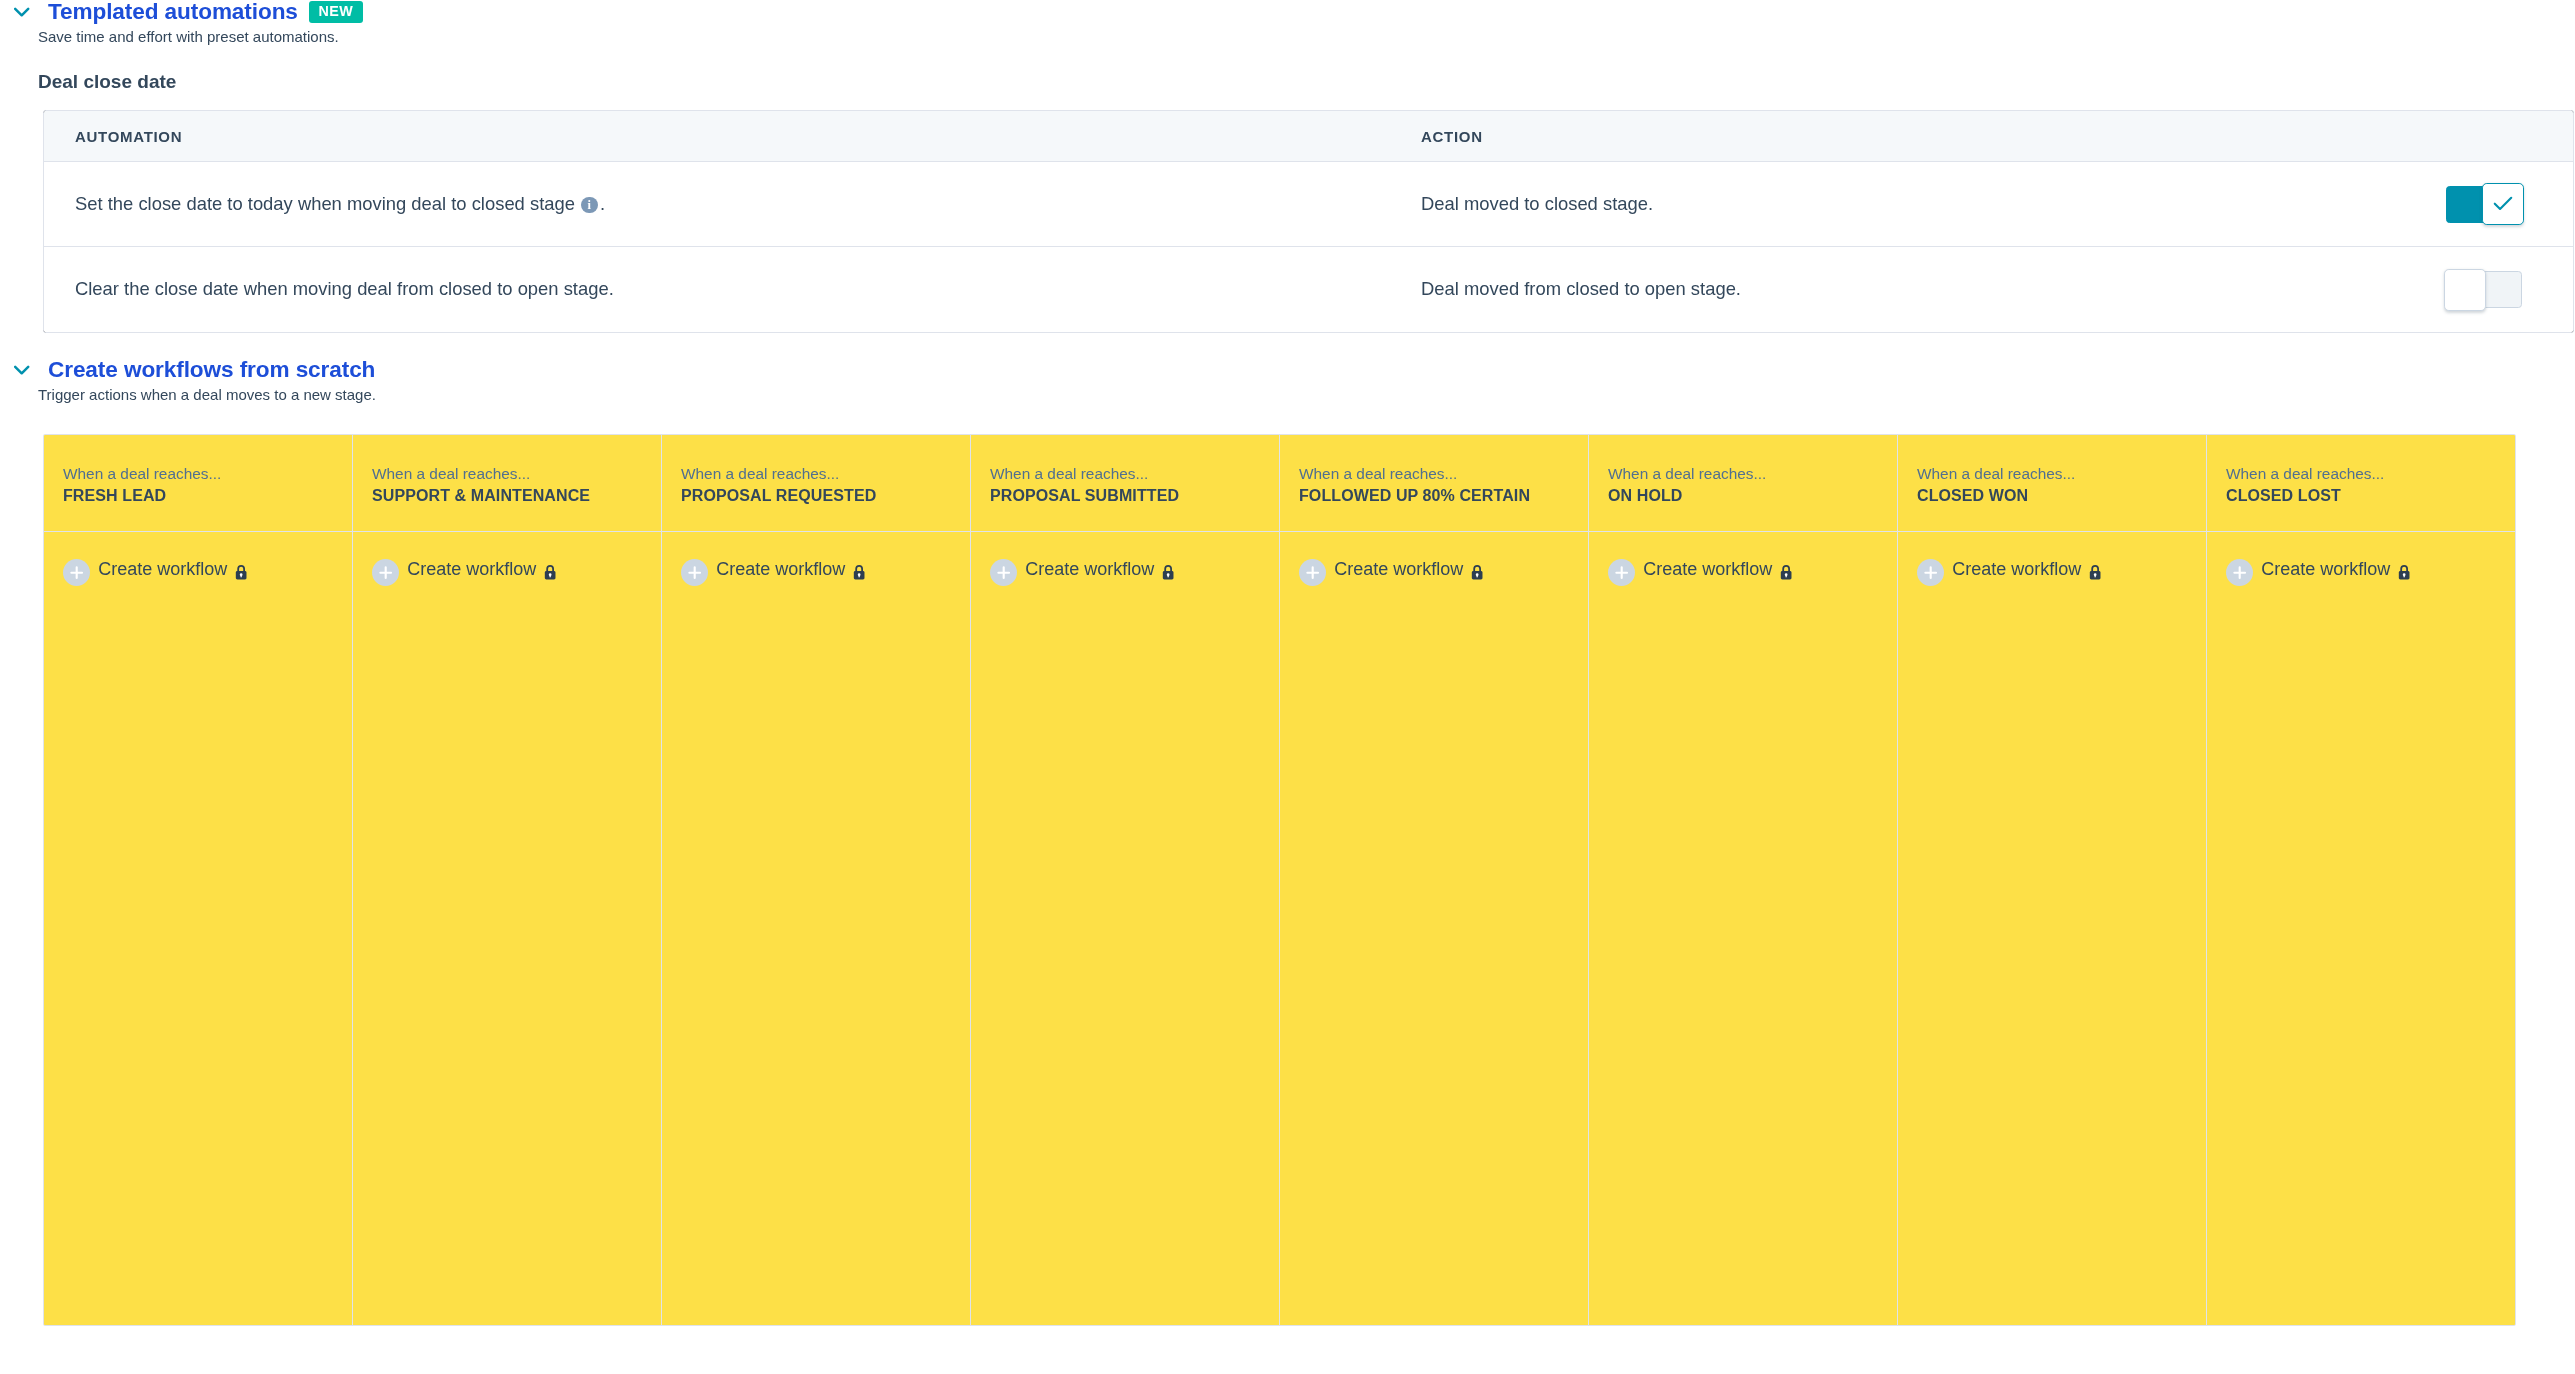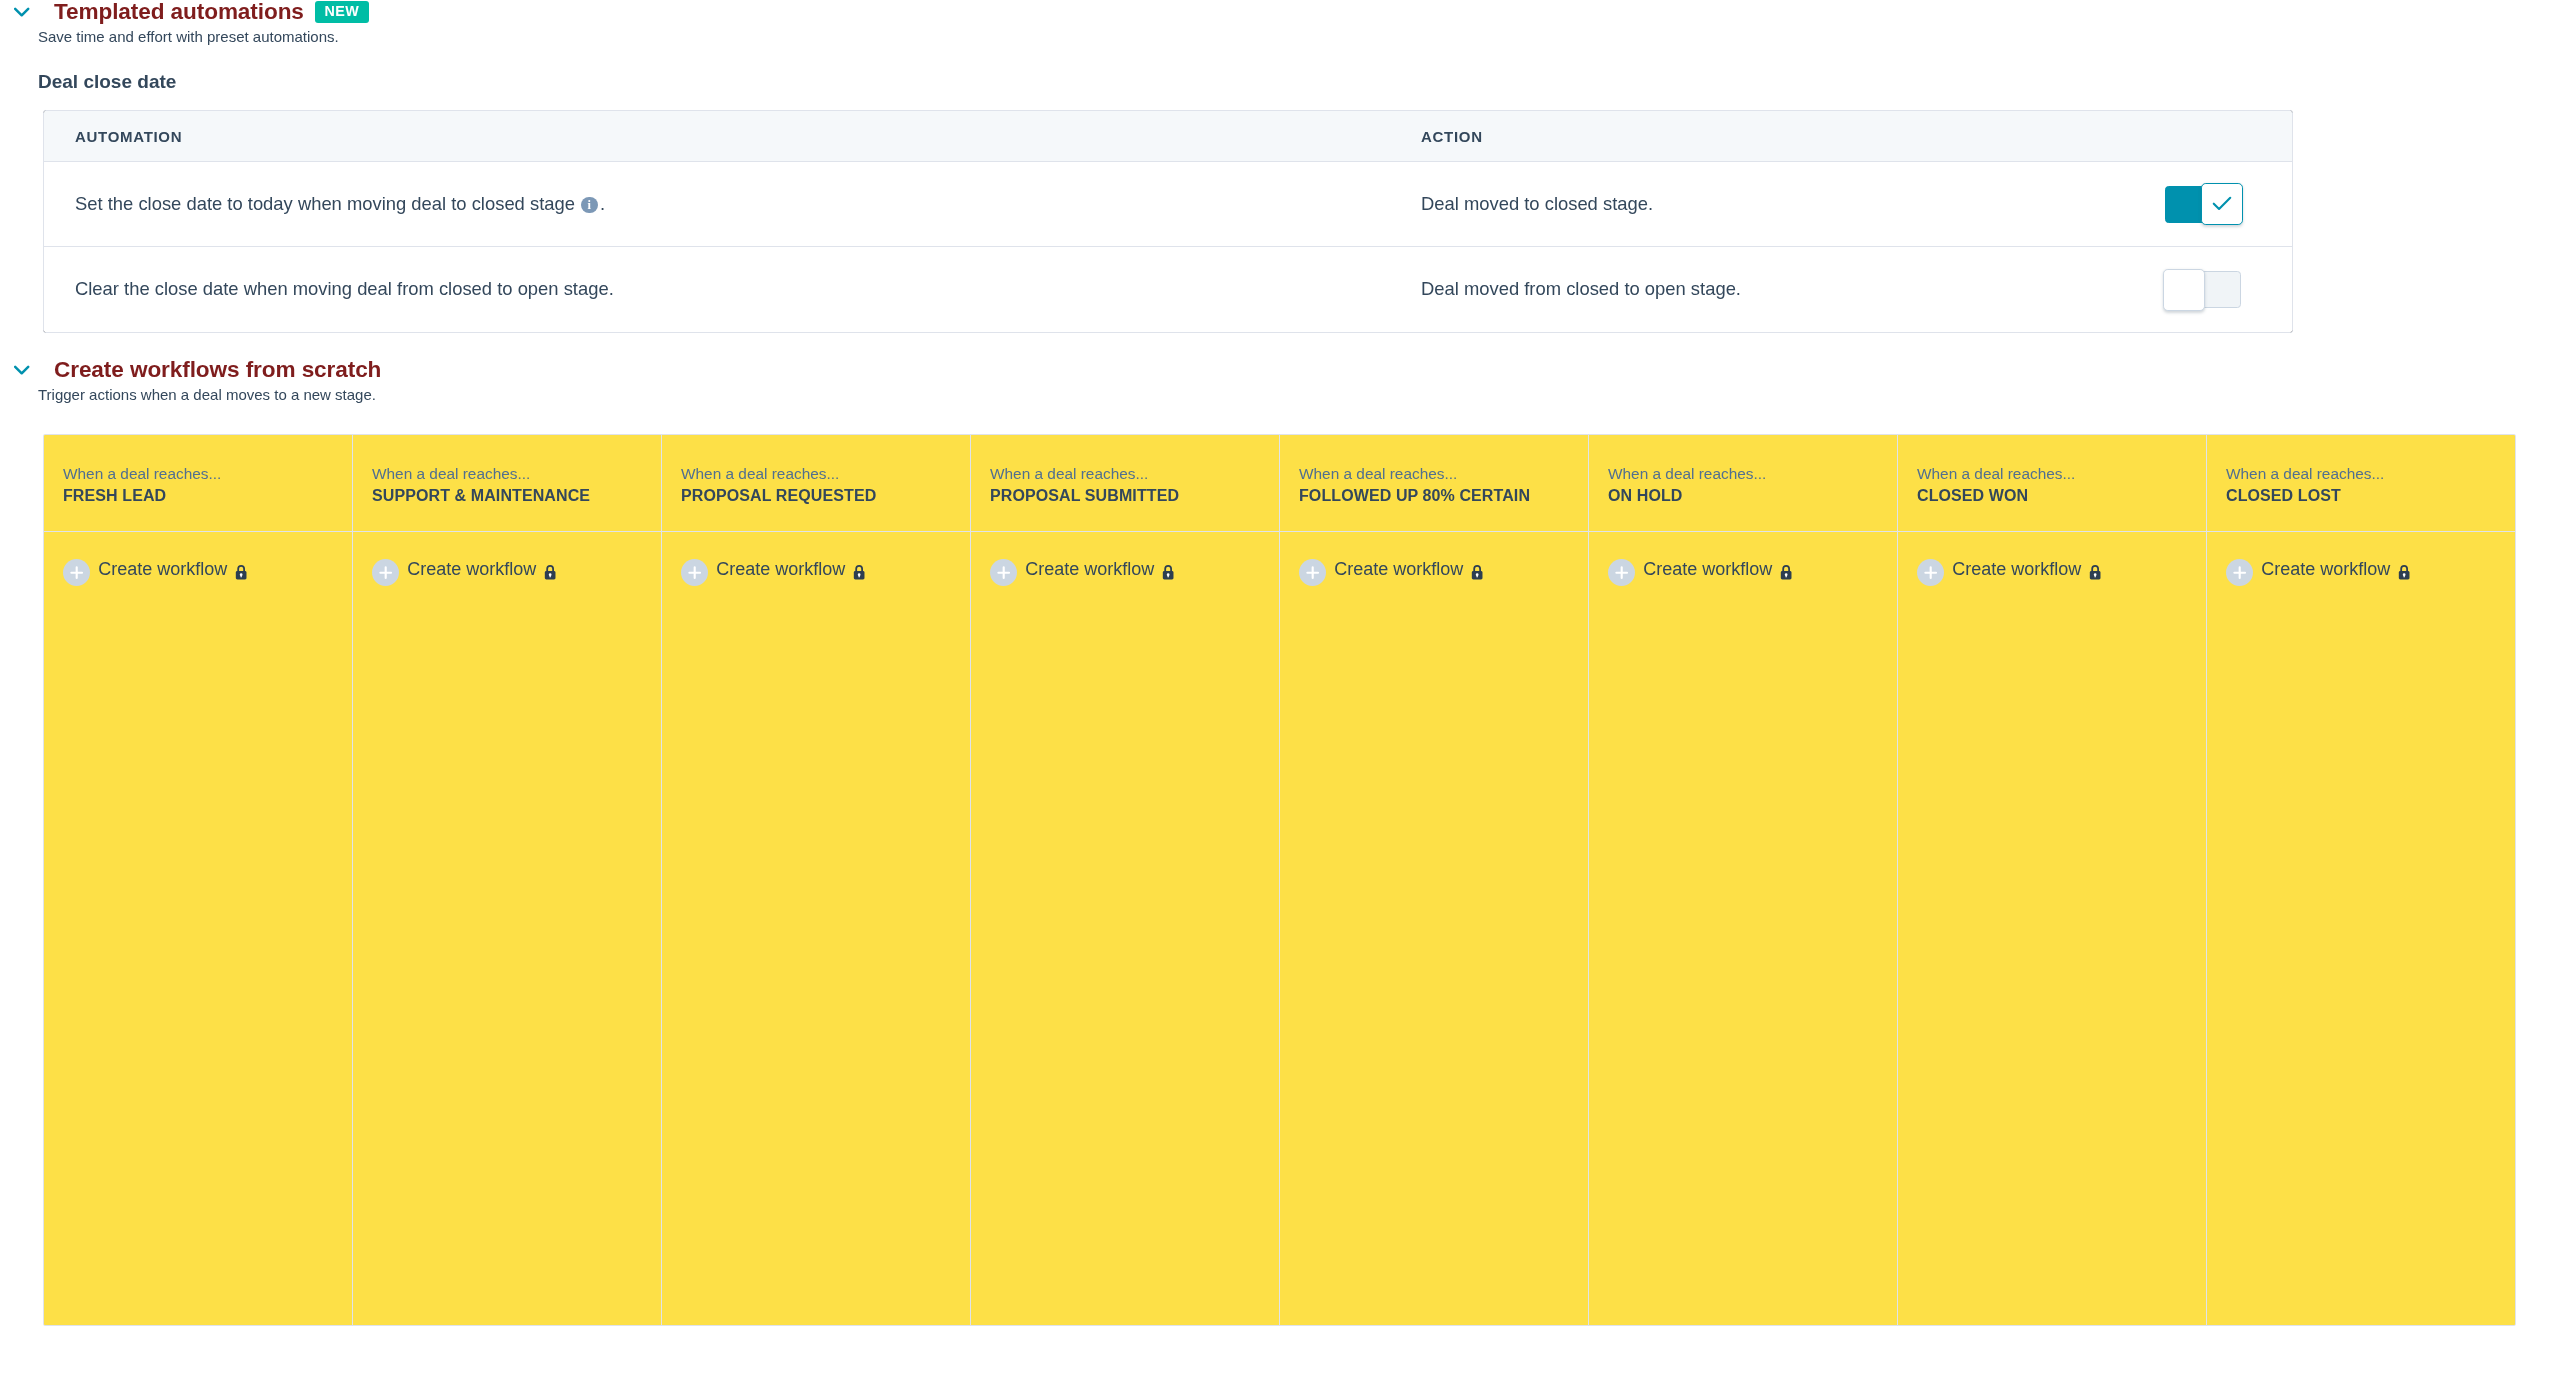--- a/index.html
+++ b/index.html
@@ -42,23 +42,23 @@
   .sec-head {
     display: flex;
     align-items: center;
     padding-left: 12px;
     height: 24px;
   }
 
   .sec-title {
     font-size: 22.6px;
     font-weight: bold;
-    color: #7f1d1d;
+    color: #1d4ed8;
     letter-spacing: -0.1px;
-    margin-left: 22px;
+    margin-left: 16px;
     line-height: 24px;
     white-space: nowrap;
   }
 
   .new-badge {
     margin-left: 11.3px;
     background: #00bda5;
     color: #ffffff;
     font-size: 14.3px;
     font-weight: bold;
@@ -88,21 +88,21 @@
     color: #33475b;
     line-height: 22.6px;
     white-space: nowrap;
   }
 
   
   .auto-table {
     position: absolute;
     left: 43px;
     top: 110px;
-    width: 2250px;
+    width: 2531px;
     border: 0.6px solid #dfe3eb;
     border-radius: 2.4px;
     background: #404040;
     overflow: hidden;
   }
 
   .auto-thead {
     display: flex;
     align-items: center;
     height: 51px;

